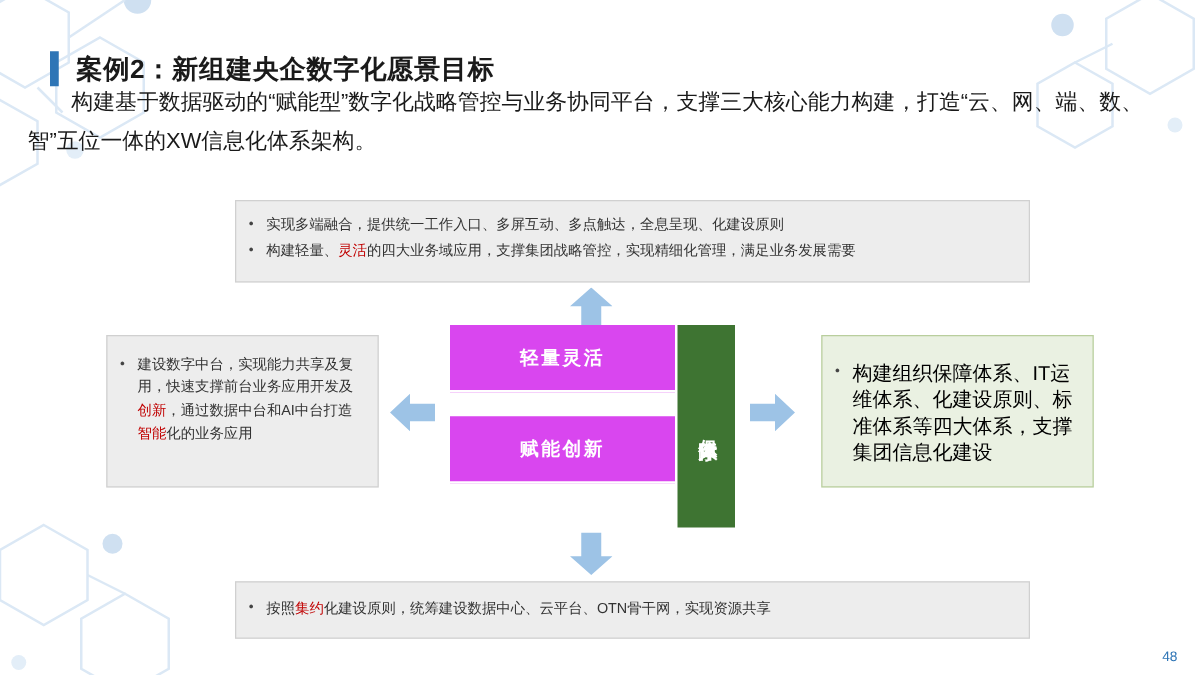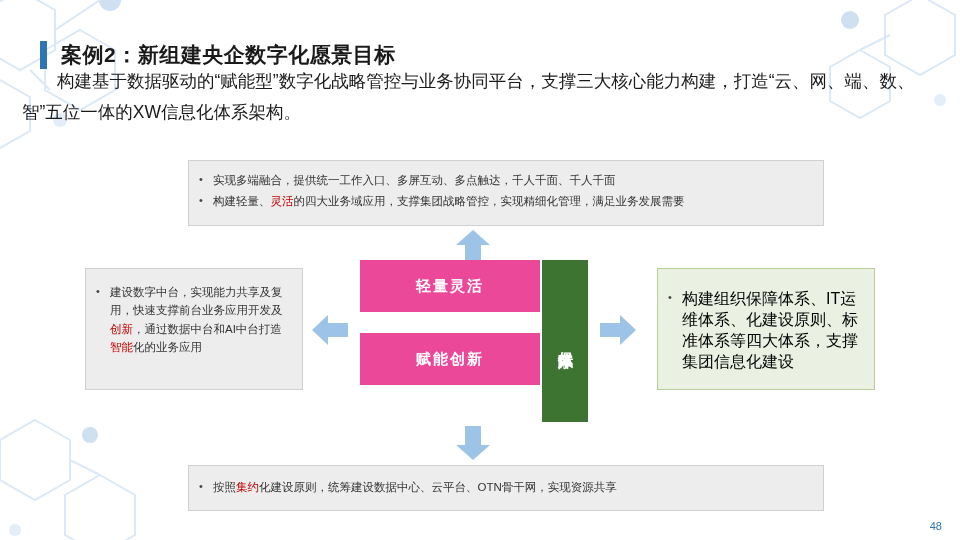--- a/index.html
+++ b/index.html
@@ -40,21 +40,21 @@
              background:#eaf1e2;border:1px solid #b9ce9d;}
 
   .bullet-row{display:flex;align-items:flex-start;margin-bottom:3px;}
   .bullet-dot{flex:0 0 auto;width:14px;font-size:11px;line-height:1.6;color:#444;text-align:left;}
   .bullet-text{flex:1 1 auto;}
   .red{color:#c00000;}
 
   
   .center-stack{position:absolute;left:360px;top:110px;width:180px;height:162px;}
   .blue-cell{
-    position:absolute;left:0;width:180px;height:52px;background:#ec4899;
+    position:absolute;left:0;width:180px;height:52px;background:#d946ef;
     color:#fff;font-size:15px;font-weight:bold;display:flex;align-items:center;
     justify-content:center;letter-spacing:2px;border-bottom:2px solid #ffffff;
   }
   .cell1{top:0;}
   .cell2{top:54px;margin-top:19px;}
   .cell3{top:108px;border-bottom:none;height:54px;}
 
   .green-col{
     position:absolute;left:542px;top:110px;width:46px;height:162px;background:#3e7432;
     color:#fff;font-size:15px;font-weight:bold;display:flex;align-items:center;
@@ -107,21 +107,21 @@
   <div class="title-text">案例2：新组建央企数字化愿景目标</div>
 </div>
 
 <div class="lead">构建基于数据驱动的“赋能型”数字化战略管控与业务协同平台，支撑三大核心能力构建，打造“云、网、端、数、智”五位一体的XW信息化体系架构。</div>
 
 <div class="diagram">
 
   <div class="box grey-box top-box">
     <div class="bullet-row">
       <div class="bullet-dot">•</div>
-      <div class="bullet-text">实现多端融合，提供统一工作入口、多屏互动、多点触达，千人千面、千人千面</div>
+      <div class="bullet-text">实现多端融合，提供统一工作入口、多屏互动、多点触达，全息呈现、化建设原则</div>
     </div>
     <div class="bullet-row">
       <div class="bullet-dot">•</div>
       <div class="bullet-text">构建轻量、<span class="red">灵活</span>的四大业务域应用，支撑集团战略管控，实现精细化管理，满足业务发展需要</div>
     </div>
   </div>
 
   <div class="box grey-box left-box">
     <div class="bullet-row">
       <div class="bullet-dot">•</div>

